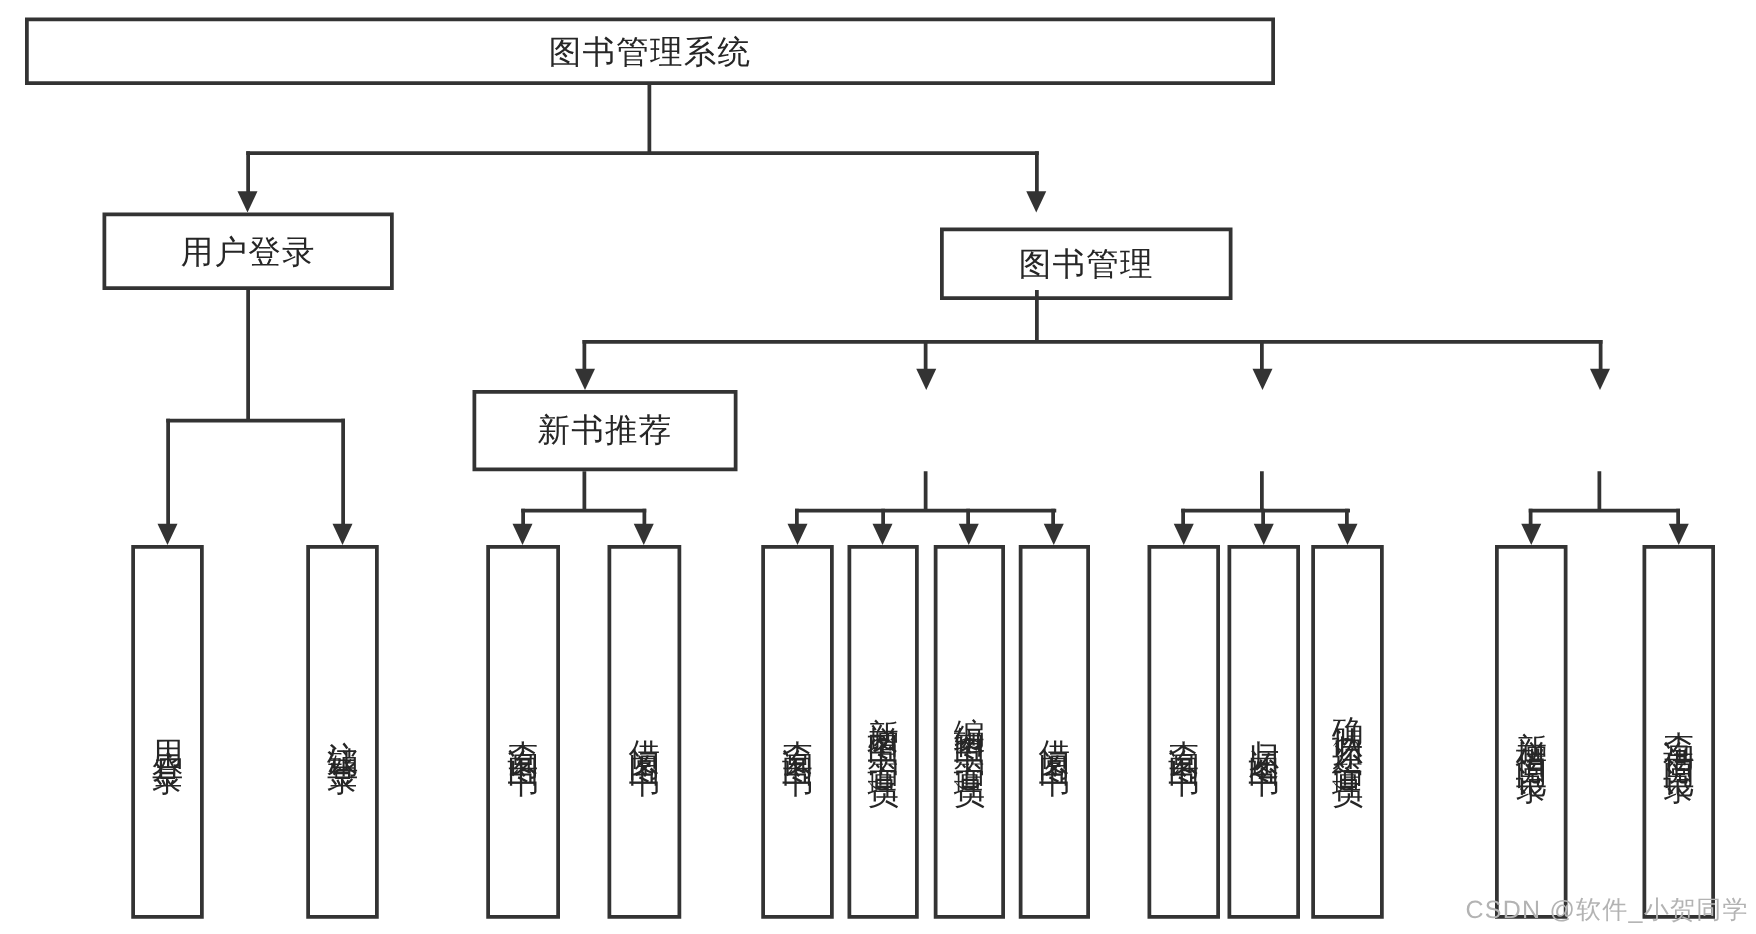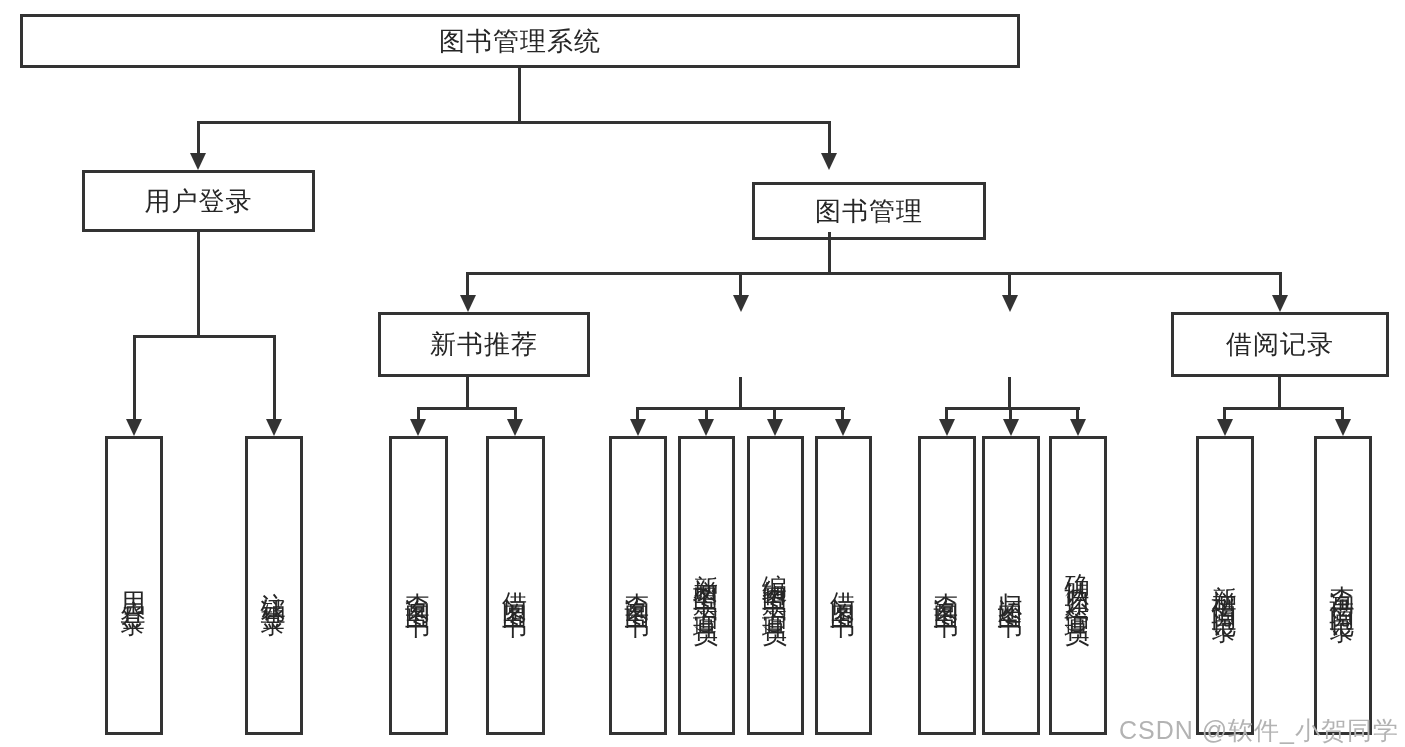--- a/index.html
+++ b/index.html
@@ -46,21 +46,21 @@
     position: absolute;
     width: 0; height: 0;
     border-left: 8px solid transparent;
     border-right: 8px solid transparent;
     border-top: 17px solid #333333;
   }
   .watermark {
     position: absolute;
     top: 714px;
     right: 6px;
-    font-size: 25px;
+    font-size: 20px;
     color: #b3b3b3;
     letter-spacing: 1px;
     z-index: 5;
   }
 </style>
 </head>
 <body>
 
 <div id="stage">
 
@@ -102,23 +102,20 @@
     <div class="ah" style="left:733px; top:295px;"></div>
     <div class="vl" style="left:1008px; top:272px; height:25px;"></div>
     <div class="ah" style="left:1002px; top:295px;"></div>
     <div class="vl" style="left:1279px; top:272px; height:25px;"></div>
     <div class="ah" style="left:1272px; top:295px;"></div>
   </div>
 
   <div class="box" style="left:362px; top:312px; width:212px; height:65px;margin-left:16px;">
     <span>新书推荐</span>
   </div>
-  <div class="box" style="left:1171px; top:312px; width:218px; height:65px;">
-    <span>借阅记录</span>
-  </div>
 
   <div>
     <div class="vl" style="left:466px; top:377px; height:32px;"></div>
     <div class="hl" style="left:417px; top:407px; width:100px;"></div>
     <div class="vl" style="left:417px; top:407px; height:14px;"></div>
     <div class="ah" style="left:410px; top:419px;"></div>
     <div class="vl" style="left:514px; top:407px; height:14px;"></div>
     <div class="ah" style="left:507px; top:419px;"></div>
   </div>
 

